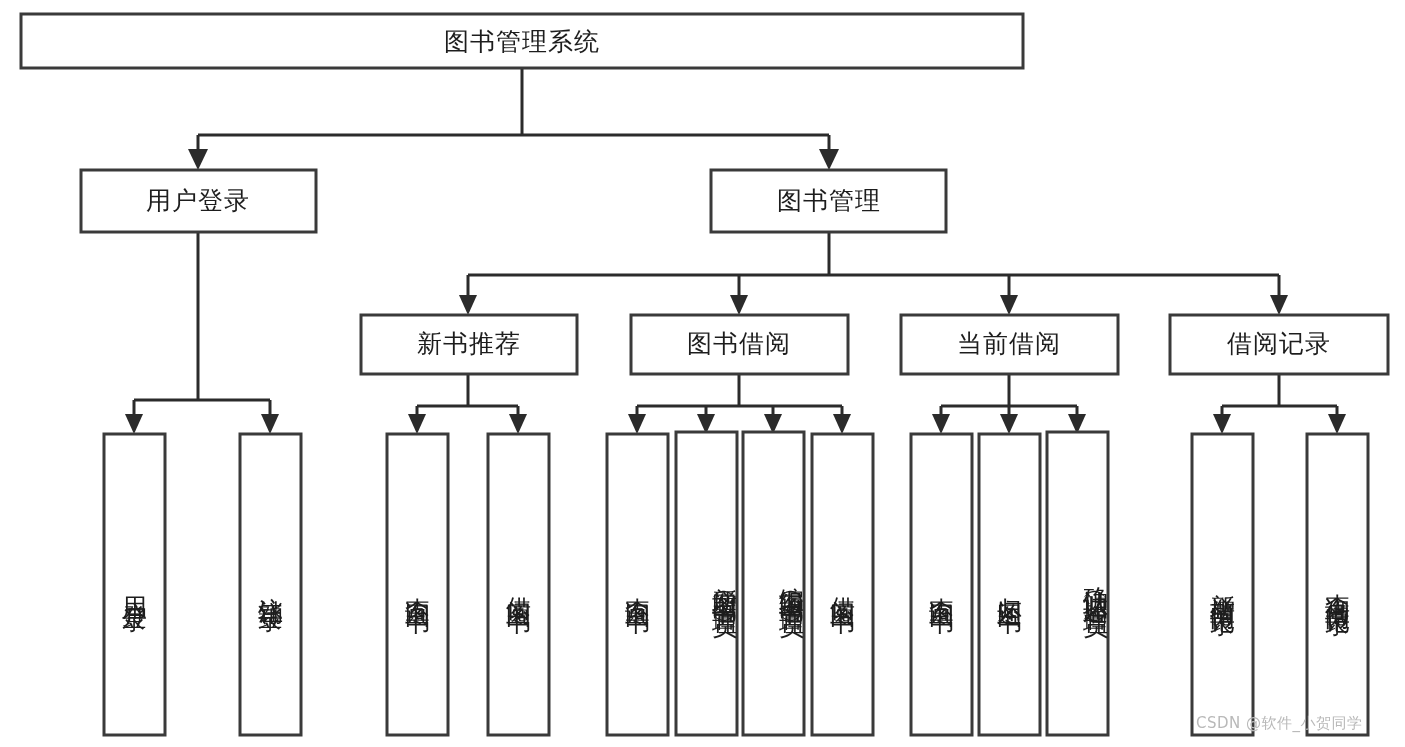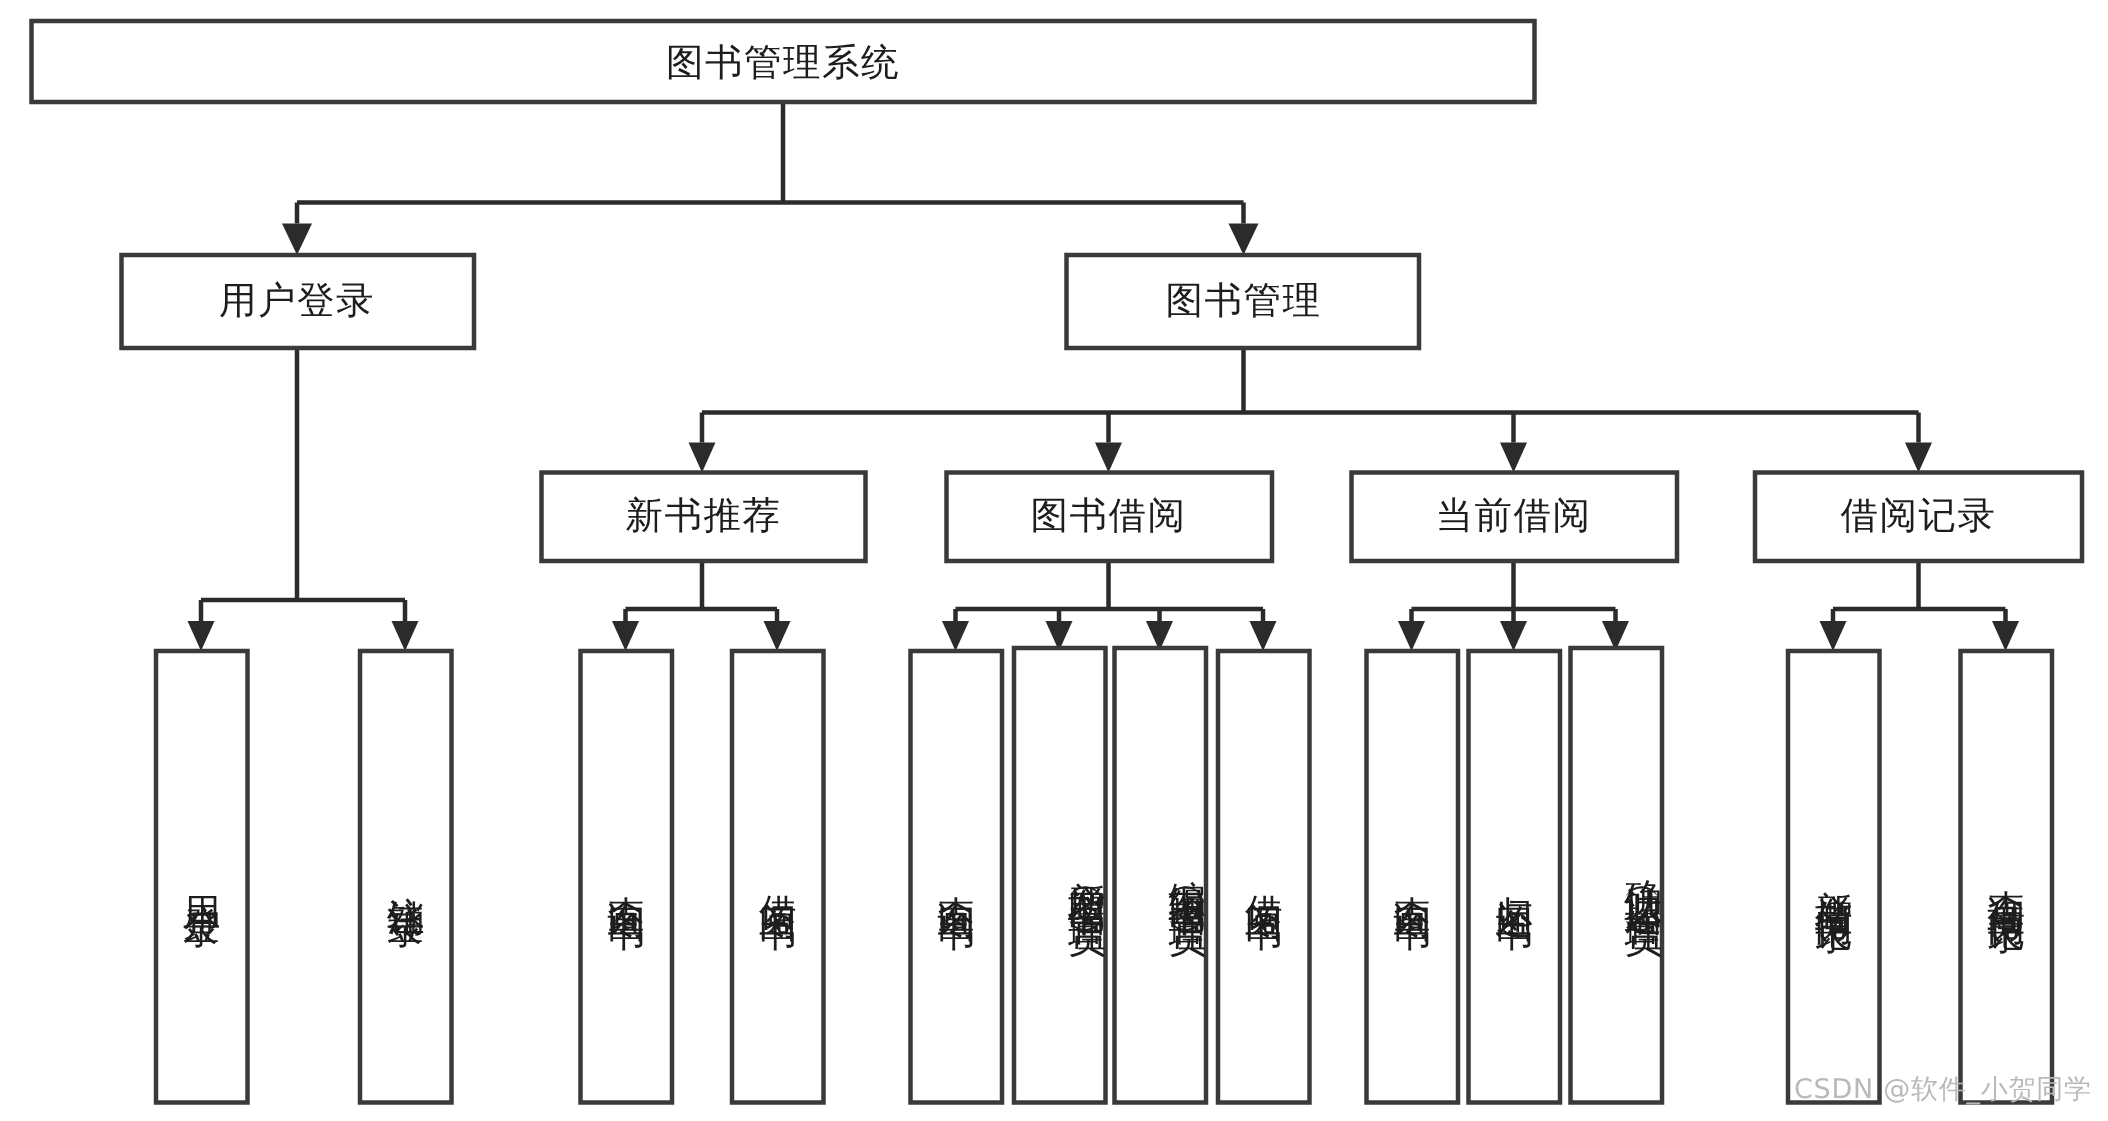--- a/index.html
+++ b/index.html
@@ -28,21 +28,21 @@
     color:#1d1d1d;
     letter-spacing:4px;
     white-space:nowrap;
     text-align:center;
     pointer-events:none;
     user-select:none;
   }
   .watermark{
     position:absolute;
     font-family:"DejaVu Sans","Liberation Sans",sans-serif;
-    font-size:18px;
+    font-size:15px;
     color:#b9b9b9;
     white-space:nowrap;
     letter-spacing:0.5px;
   }
 </style>
 </head>
 <body>
 
 <div id="stage">
 

